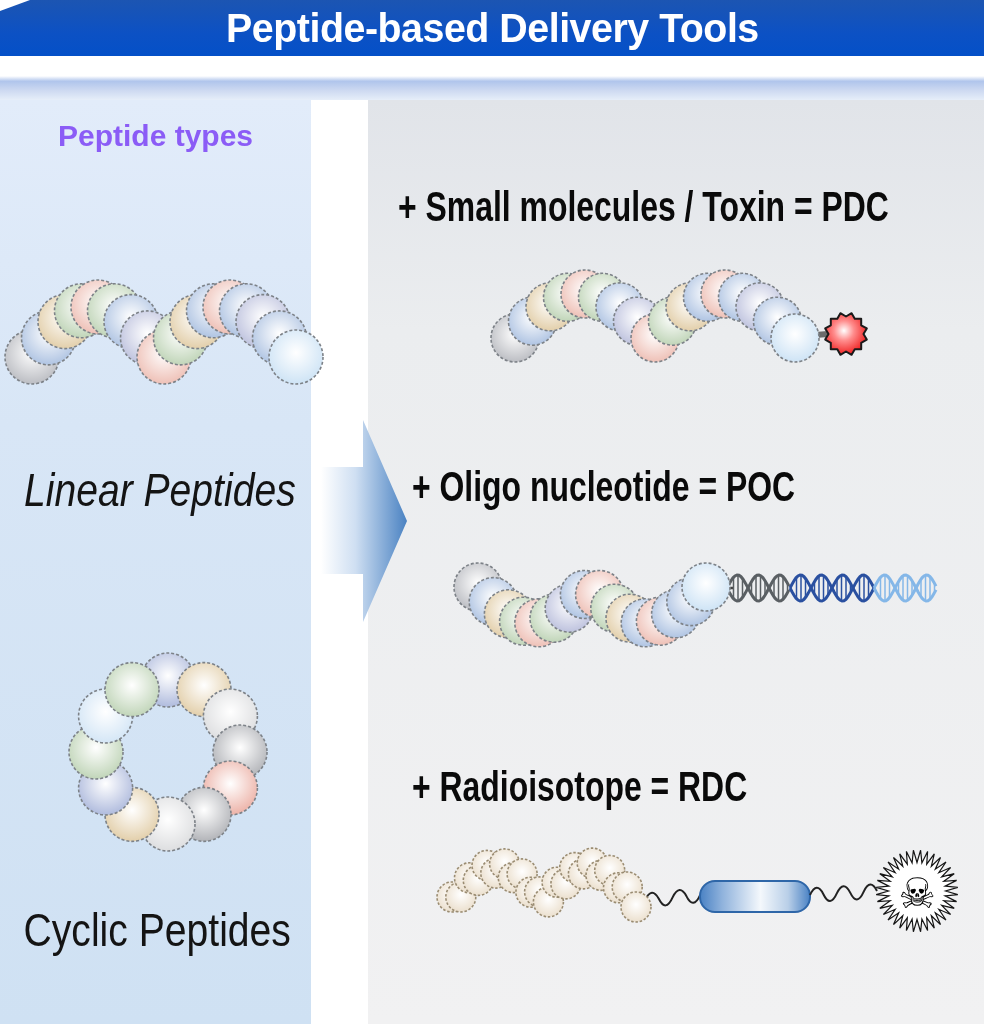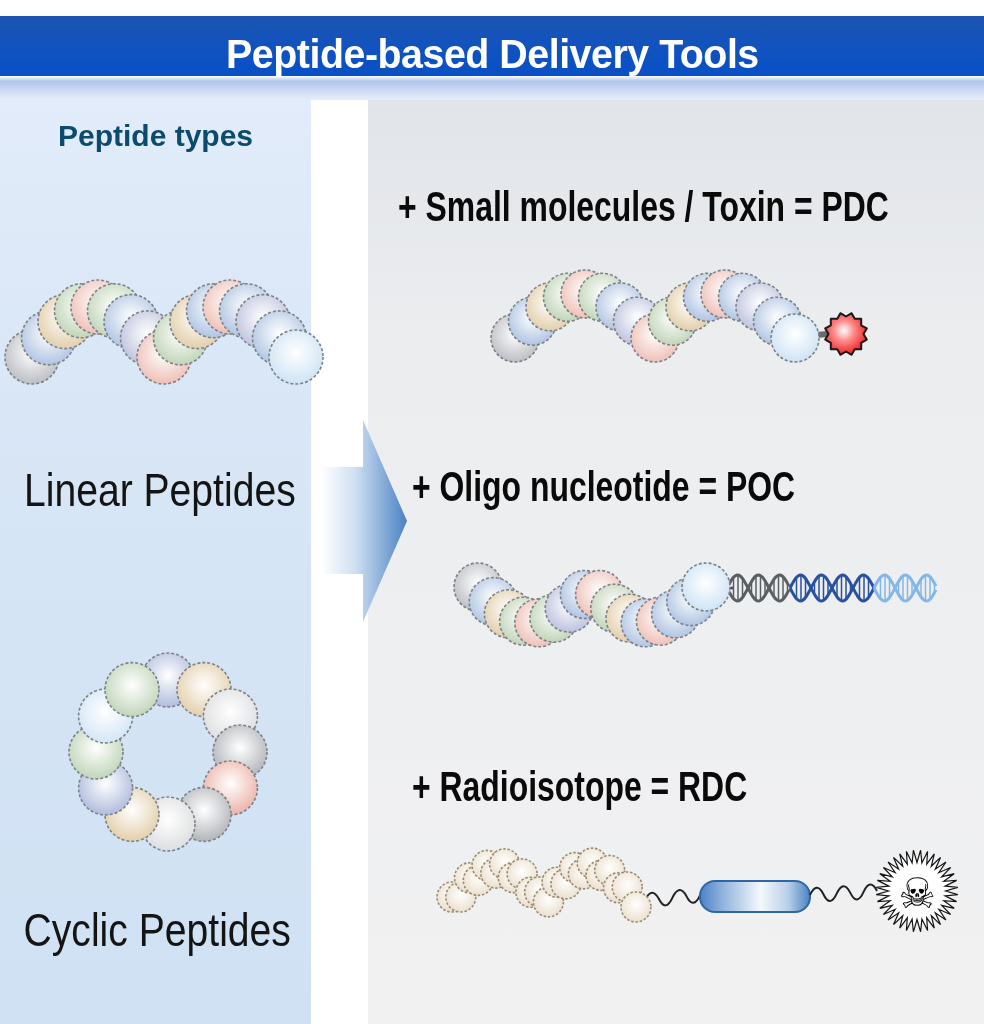--- a/index.html
+++ b/index.html
@@ -1,20 +1,20 @@
 <!DOCTYPE html>
 <html><head>
 <meta charset="utf-8">
 <style>
   html,body{margin:0;padding:0;background:#ffffff;}
   .page{position:relative;width:984px;height:1024px;background:#ffffff;overflow:hidden;
         font-family:"Liberation Sans","DejaVu Sans",sans-serif;}
-  .header{position:absolute;left:0;top:0;width:984px;height:76px;
+  .header{position:absolute;left:0;top:0;width:984px;height:56px;
           background:linear-gradient(180deg,#1c55b2 0%,#0c51c4 60%,#0450c8 100%);
-          display:flex;align-items:center;justify-content:center;margin-top:16px;}
+          display:flex;align-items:center;justify-content:center;}
   .header-title{color:#ffffff;font-weight:bold;font-size:41px;letter-spacing:-0.5px;
           transform:scaleX(0.96);transform-origin:center;}
   .corner-tri{position:absolute;left:0;top:0;width:0;height:0;
           border-top:11px solid #ffffff;border-right:30px solid transparent;}
   .band{position:absolute;left:0;top:76px;width:984px;height:24px;
           background:linear-gradient(180deg,#ffffff 0%,#b0c5ec 22%,#cdd9f1 60%,#e6eef9 100%);}
   .left-panel{position:absolute;left:0;top:100px;width:311px;height:924px;
           background:linear-gradient(180deg,#e2ecfa 0%,#d8e6f6 35%,#cfe1f3 100%);}
   .right-panel{position:absolute;left:368px;top:100px;width:616px;height:924px;
           background:linear-gradient(180deg,#e1e4e9 0%,#ebedef 25%,#f1f1f2 100%);}
@@ -255,23 +255,23 @@
         <circle cx="583.4" cy="873.9" r="15" fill="url(#bead12)" stroke="#9a8c72" stroke-width="1.6" stroke-dasharray="2.5 1.8"></circle>
         <circle cx="592.2" cy="863.1" r="15" fill="url(#bead12)" stroke="#9a8c72" stroke-width="1.6" stroke-dasharray="2.5 1.8"></circle>
         <circle cx="601.0" cy="875.4" r="15" fill="url(#bead12)" stroke="#9a8c72" stroke-width="1.6" stroke-dasharray="2.5 1.8"></circle>
         <circle cx="609.7" cy="870.4" r="15" fill="url(#bead12)" stroke="#9a8c72" stroke-width="1.6" stroke-dasharray="2.5 1.8"></circle>
         <circle cx="618.5" cy="887.8" r="15" fill="url(#bead12)" stroke="#9a8c72" stroke-width="1.6" stroke-dasharray="2.5 1.8"></circle>
         <circle cx="627.2" cy="887.0" r="15" fill="url(#bead12)" stroke="#9a8c72" stroke-width="1.6" stroke-dasharray="2.5 1.8"></circle>
         <circle cx="636.0" cy="907.0" r="15" fill="url(#bead12)" stroke="#9a8c72" stroke-width="1.6" stroke-dasharray="2.5 1.8"></circle>
       </g>
   </svg>
 
-  <div class="types-heading" id="types-heading" style="color: #0c4a6e;">Peptide types</div>
-
-  <div class="side-label" style="top:463px;">
+  <div class="types-heading" id="types-heading" style="color: #8b5cf6;">Peptide types</div>
+
+  <div class="side-label" style="top:463px;font-style:italic;">
     <span>Linear Peptides</span>
   </div>
   <div class="side-label" style="top:903px;text-decoration:underline;">
     <span>Cyclic Peptides</span>
   </div>
 
   <div class="row-label" style="left:398px;top:183px;">+ Small molecules / Toxin = PDC</div>
   <div class="row-label" style="left:412px;top:463px;">+ Oligo nucleotide = POC</div>
   <div class="row-label" style="left:412px;top:763px;">+ Radioisotope = RDC</div>
 

